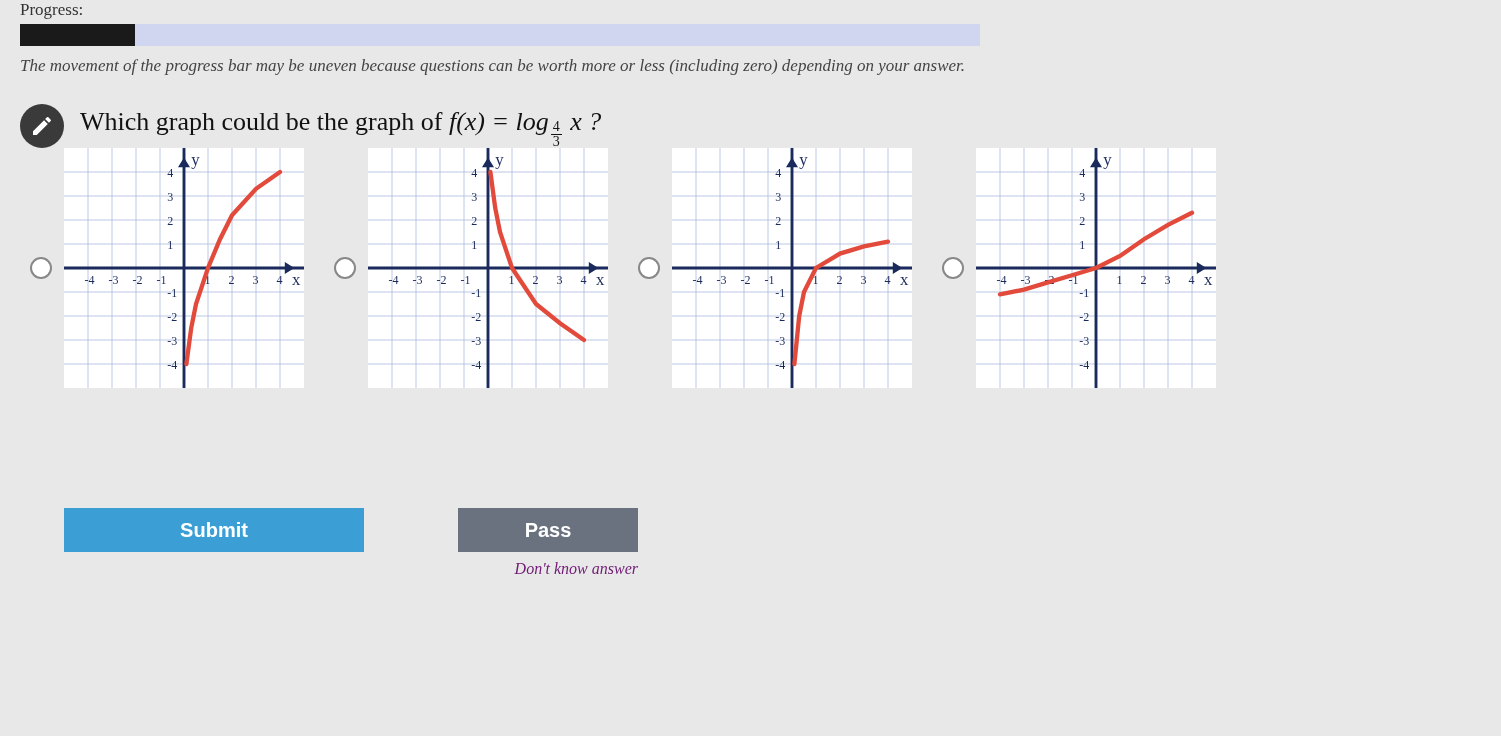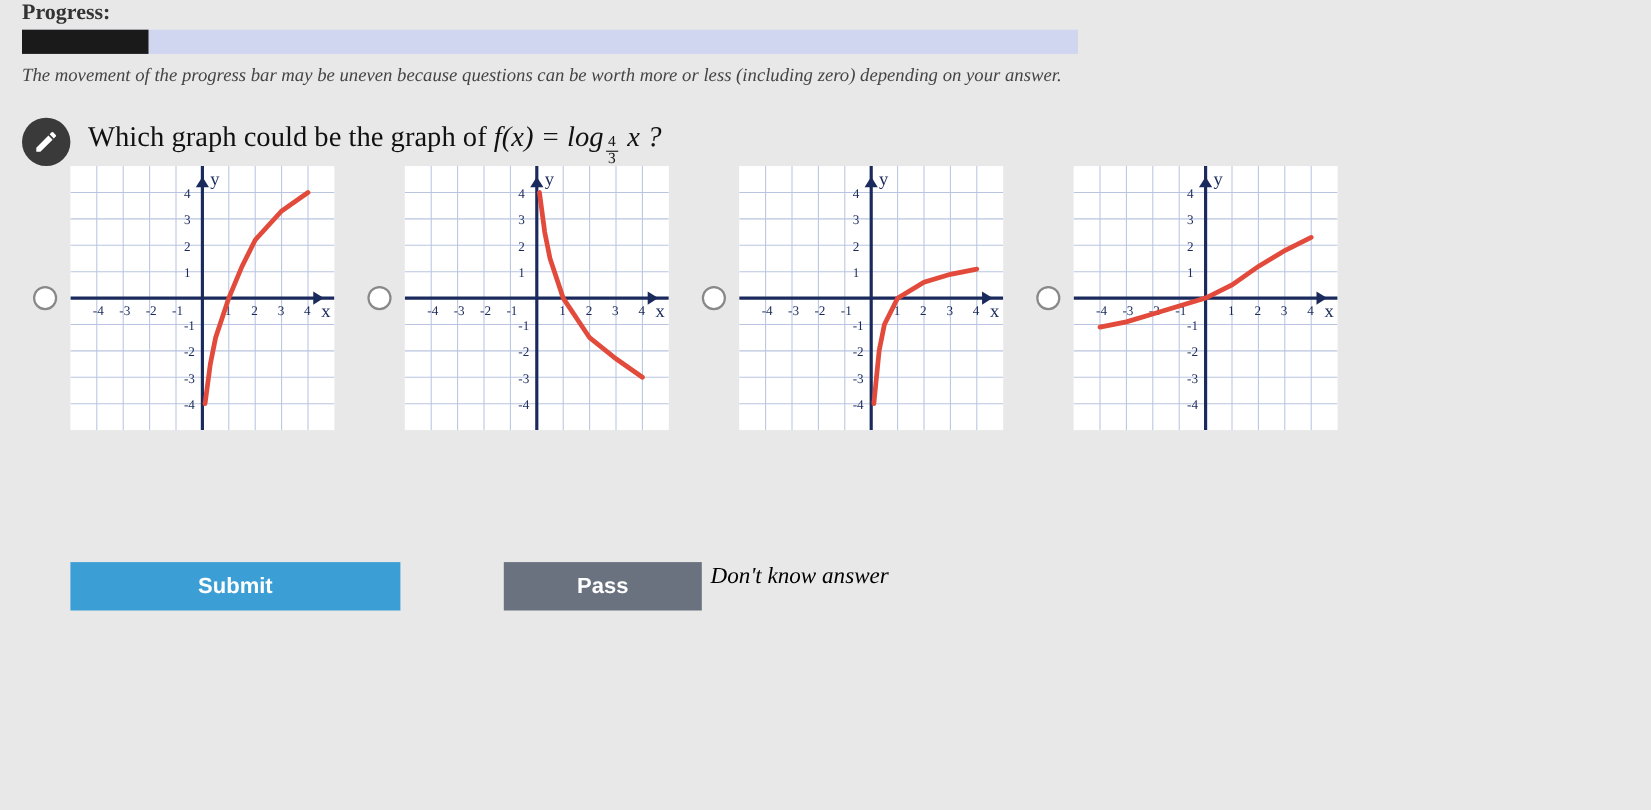--- a/index.html
+++ b/index.html
@@ -8,22 +8,22 @@
     background: #e8e8e8;
     width: 1501px;
     height: 736px;
     overflow: hidden;
     color: #222;
   }
   .page {
     padding: 0 20px;
   }
   .progress-label {
-    font-weight: bold;
-    font-size: 20px;
+    font-weight: normal;
+    font-size: 17px;
     color: #333;
     margin-bottom: 4px;
   }
   .progress-bar {
     width: 960px;
     height: 22px;
     background: #d0d6f0;
     position: relative;
     margin-bottom: 10px;
   }
@@ -109,23 +109,23 @@
     height: 44px;
     border: none;
     cursor: pointer;
     font-family: Arial, sans-serif;
     font-weight: bold;
     font-size: 20px;
     color: #fff;
     margin-left: 34px;
   }
   .btn-submit { width: 300px; background: #3b9fd6; }
-  .btn-pass-wrap { display: flex; flex-direction: row; align-items: flex-start; gap: 8px; }
+  .btn-pass-wrap { display: flex; flex-direction: column; align-items: flex-end; gap: 8px; }
   .btn-pass { width: 180px; background: #6a7280; }
-  .pass-hint { font-style: italic; color: #000000; font-size: 21px; }
+  .pass-hint { font-style: italic; color: #701a75; font-size: 16px; }
 </style>
 </head>
 <body>
 
 <div class="page">
   <div class="progress-label">Progress:</div>
   <div class="progress-bar">
     <div class="progress-fill" style="width: 12%;"></div>
   </div>
   <div class="hint">The movement of the progress bar may be uneven because questions can be worth more or less (including zero) depending on your answer.</div>

